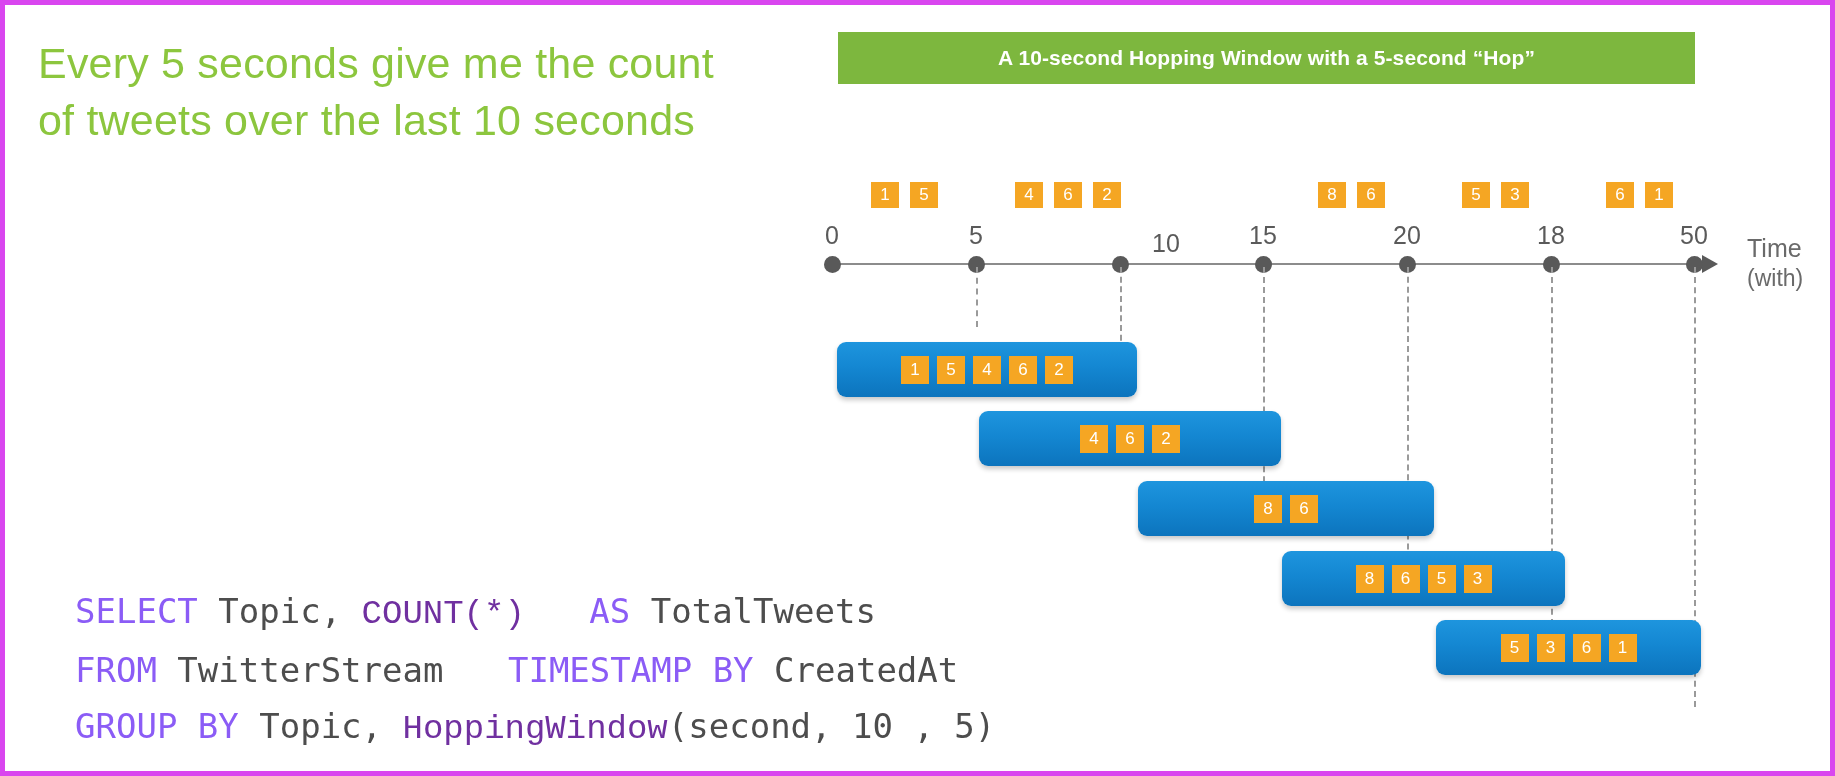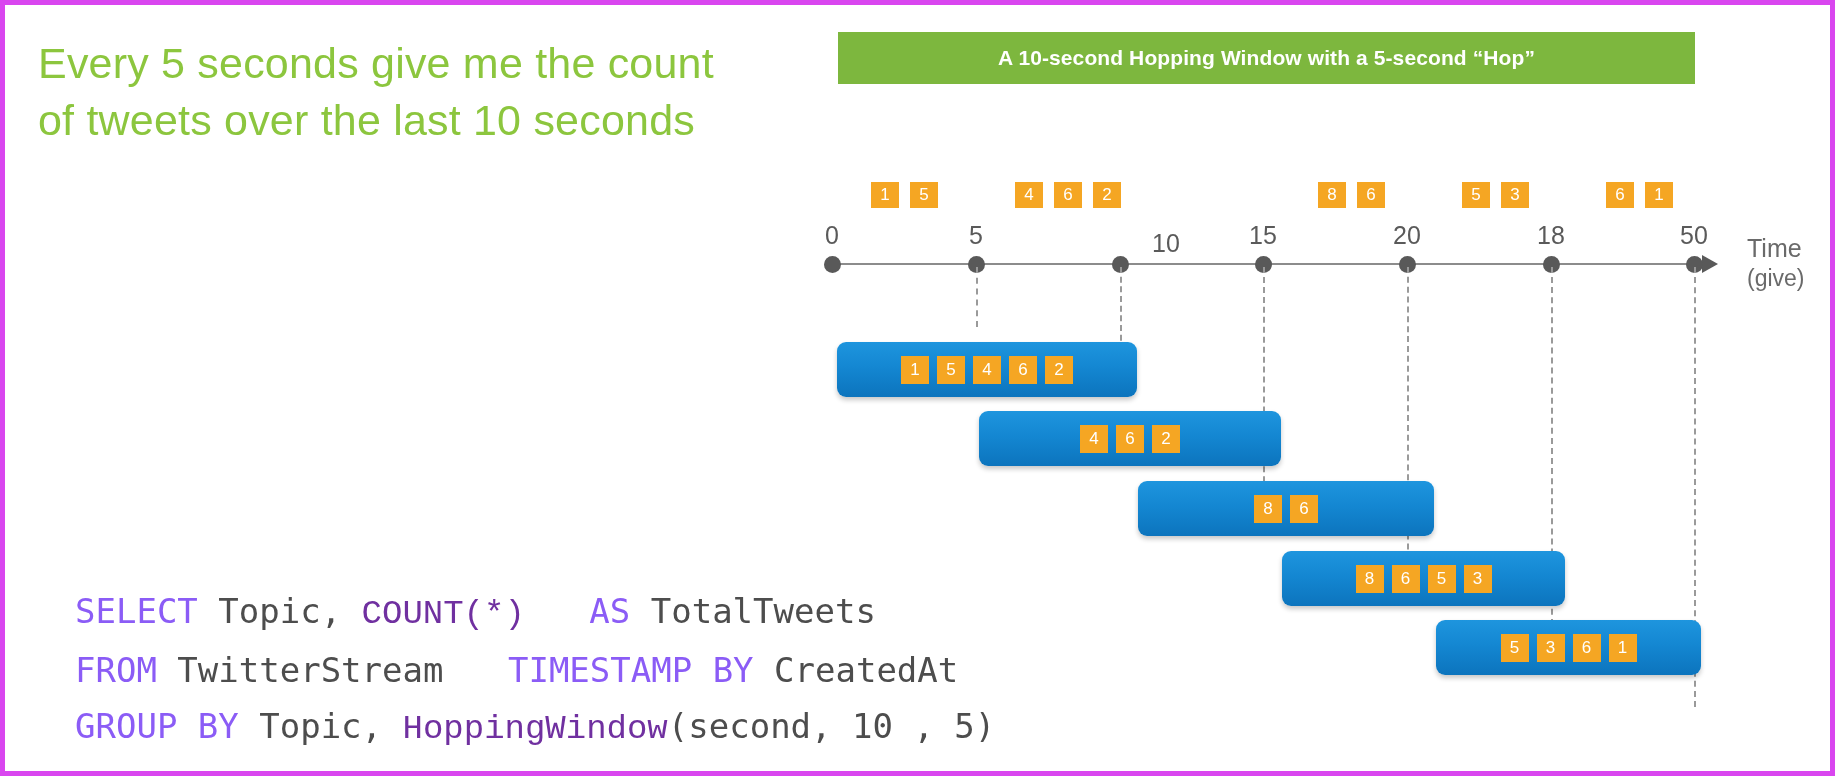--- a/index.html
+++ b/index.html
@@ -183,21 +183,21 @@
 
   <div id="banner">
     <span class="banner-text">A 10-second Hopping Window with a 5-second “Hop”</span>
   </div>
 
   <div id="timeline">
     <div class="axis-line"></div>
     <div class="axis-arrow"></div>
     <div class="time-label">
       <span>Time</span>
-      <span class="secs">(give)</span>
+      <span class="secs">(with)</span>
     </div>
     <div id="ticks">
         <div class="tick-label" style="left: 827px;">0</div>
         <div class="tick-dot" style="left: 819px;"></div>
         <div class="tick-label" style="left: 971px;">5</div>
         <div class="tick-dot" style="left: 963px;"></div>
         <div class="tick-label" style="left: 1161px; margin-top: 8px;">10</div>
         <div class="tick-dot" style="left: 1107px;"></div>
         <div class="tick-label" style="left: 1258px;">15</div>
         <div class="tick-dot" style="left: 1250px;"></div>

